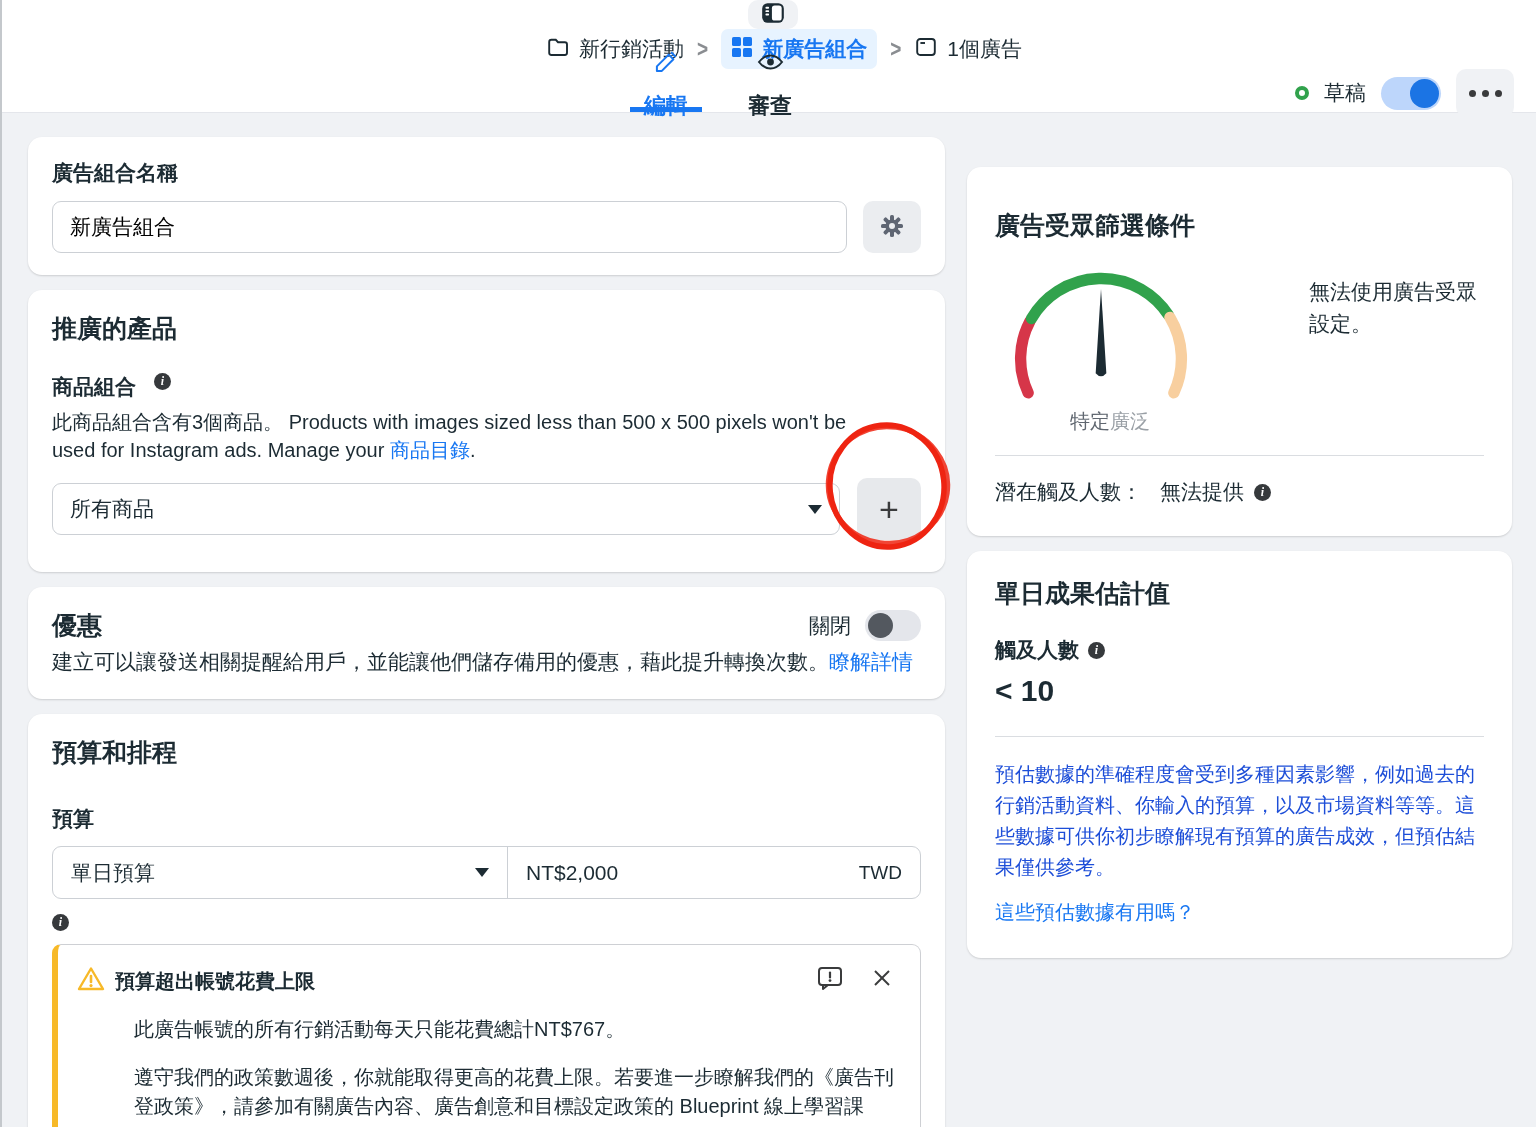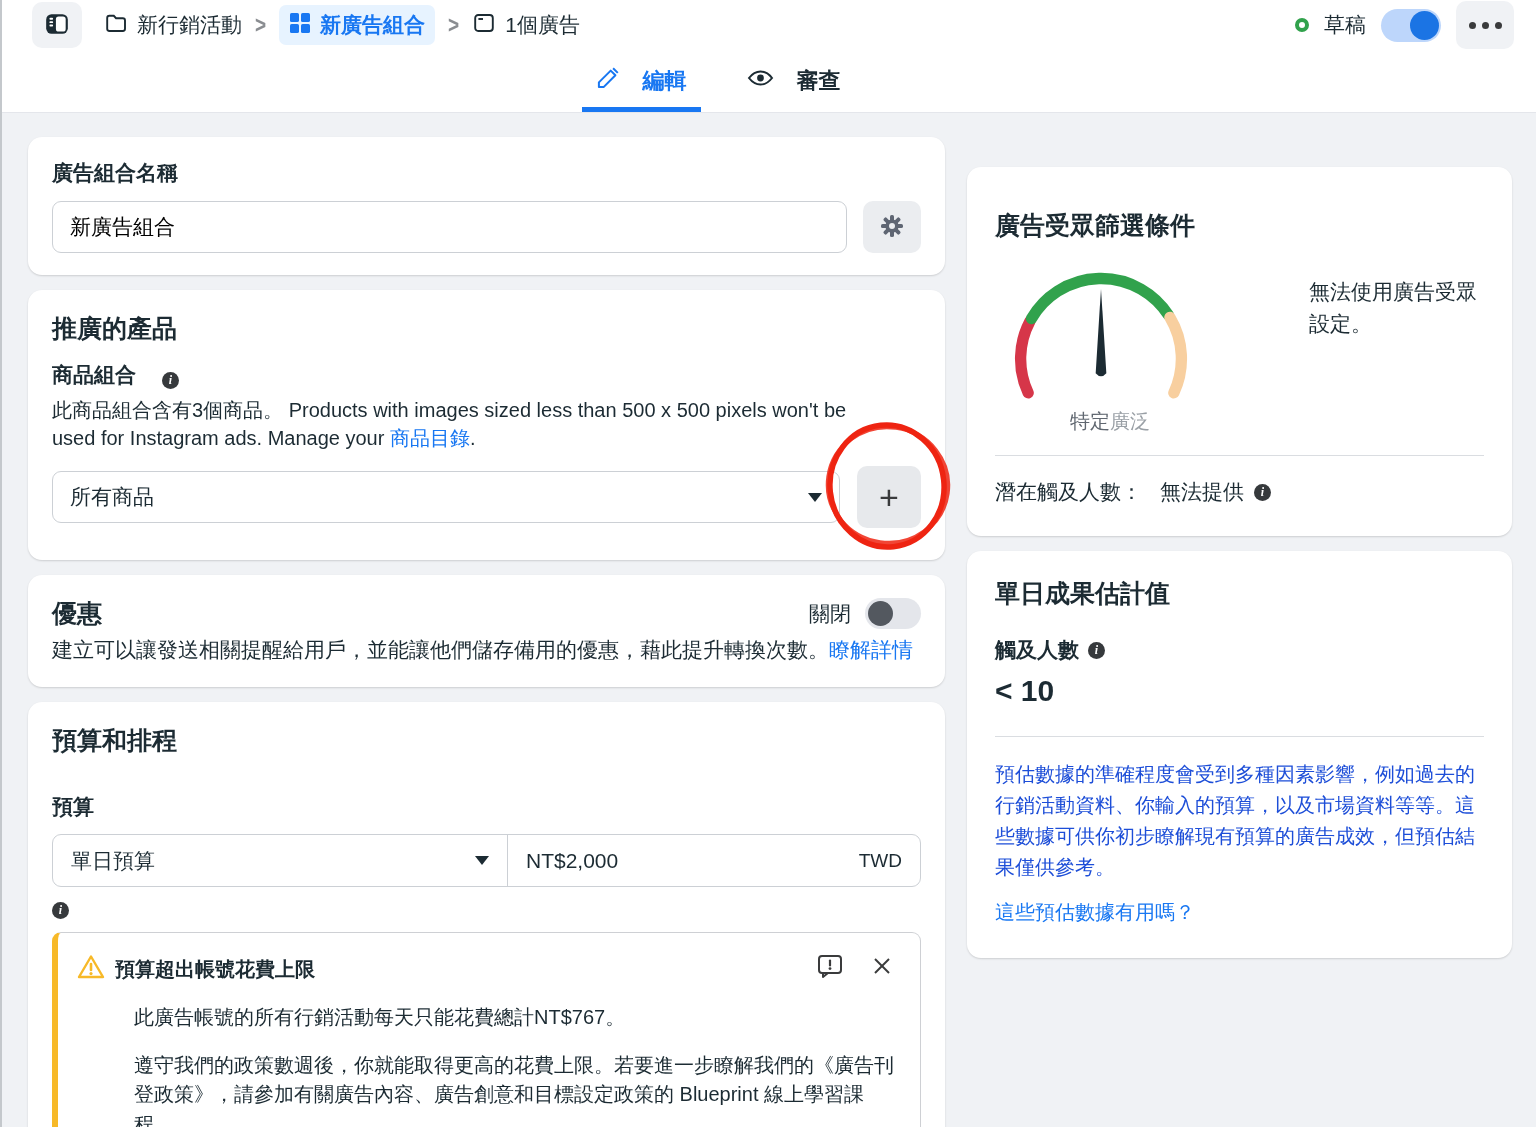--- a/index.html
+++ b/index.html
@@ -4,42 +4,42 @@
 <style>
   * { margin:0; padding:0; box-sizing:border-box; }
   html,body { width:1536px; height:1127px; overflow:hidden; }
   body {
     font-family:"Liberation Sans","DejaVu Sans",sans-serif;
     background:#f0f2f5; color:#1c2b33; position:relative;
   }
   .page { width:1536px; height:1127px; overflow:hidden; position:relative; border-left:2px solid #c4c8cc; }
 
   
-  .topbar { background:#fff; height:50px; display:flex; align-items:center; padding:0 22px 0 30px; }
+  .topbar { background:#fff; height:50px; display:flex; align-items:center; padding:0 22px 0 30px;flex-direction:column; }
   .sq-btn { background:#f0f2f5; border:none; border-radius:10px; display:flex; align-items:center; justify-content:center; cursor:pointer; }
   .sidebar-btn { width:50px; height:46px; }
   .breadcrumb { display:flex; align-items:center; margin-left:22px; gap:13px; font-size:21px; }
   .crumb { display:flex; align-items:center; gap:9px; color:#1c2b33; }
   .crumb-chip { background:#e7f3ff; color:#1877f2; border-radius:7px; padding:6px 10px; font-weight:bold; }
   .crumb-sep { color:#8a8d91; font-size:19px; font-weight:bold; transform:scaleY(1.25); }
   .top-right { margin-left:auto; display:flex; align-items:center; gap:15px; }
   .status-dot { width:14px; height:14px; border-radius:50%; border:4px solid #31a24c; background:#fff; }
   .status-label { font-size:21px; }
   .toggle { width:60px; height:33px; border-radius:17px; position:relative; cursor:pointer; }
   .toggle-on { background:#bdd6fb; }
   .toggle-on .knob { position:absolute; right:2px; top:2px; width:29px; height:29px; border-radius:50%; background:#1b74e4; }
   .toggle-off { background:#e4e6eb; width:56px; height:31px; }
   .toggle-off .knob { position:absolute; left:3px; top:3px; width:25px; height:25px; border-radius:50%; background:#53585f; }
   .more-btn { width:58px; height:48px; gap:6px; }
   .more-btn i { width:7px; height:7px; border-radius:50%; background:#3a3b3c; display:block; }
 
   
   .tabrow { background:#fff; height:63px; display:flex; justify-content:center; border-bottom:1px solid #e4e6eb; }
   .tabs { display:flex; gap:52px; transform:translateX(-51px); }
-  .tab { display:flex; align-items:center; gap:23px; font-size:22px; font-weight:bold; position:relative; padding:0 4px; cursor:pointer; }
+  .tab { display:flex; align-items:center; gap:11px; font-size:22px; font-weight:bold; position:relative; padding:0 4px; cursor:pointer;flex-direction:column; }
   .tab-active { color:#1877f2; }
   .tab-active::after { content:""; position:absolute; left:-10px; right:-10px; bottom:0; height:5px; background:#1877f2; }
   .tab-idle { color:#1c2b33; }
 
   
   .content { display:flex; gap:22px; padding:24px 24px 0 26px; }
   .col-left { width:917px; }
   .col-right { width:545px; margin-top:30px; }
   .card { background:#fff; border-radius:14px; box-shadow:0 1px 2px rgba(0,0,0,.15); padding:22px 24px; margin-bottom:15px; position:relative; }
   .h-card { font-size:25px; font-weight:bold; }
@@ -197,21 +197,21 @@
                   </g>
                   <circle cx="13" cy="13" r="3" fill="#ebedf0"></circle>
                 </svg>
             </span>
           </button>
         </div>
       </div>
 
       <div class="card" style="padding-bottom:32px;">
         <div class="h-card">推廣的產品</div>
-        <div class="h-field" style="margin-top:16px; display:flex; align-items:flex-end; gap:26px;">
+        <div class="h-field" style="margin-top:28px; display:flex; align-items:flex-start; gap:18px;">
           <span>商品組合</span>
           <span class="info-dot">i</span>
         </div>
         <div class="para" style="width:840px;">
           <span>此商品組合含有3個商品。 Products with images sized less than 500 x 500 pixels won't be used for Instagram ads. Manage your </span><span class="link">商品目錄</span><span>.</span>
         </div>
         <div class="row" style="margin-top:14px;">
           <div class="input select">
             <span>所有商品</span>
             <span class="caret"></span>

